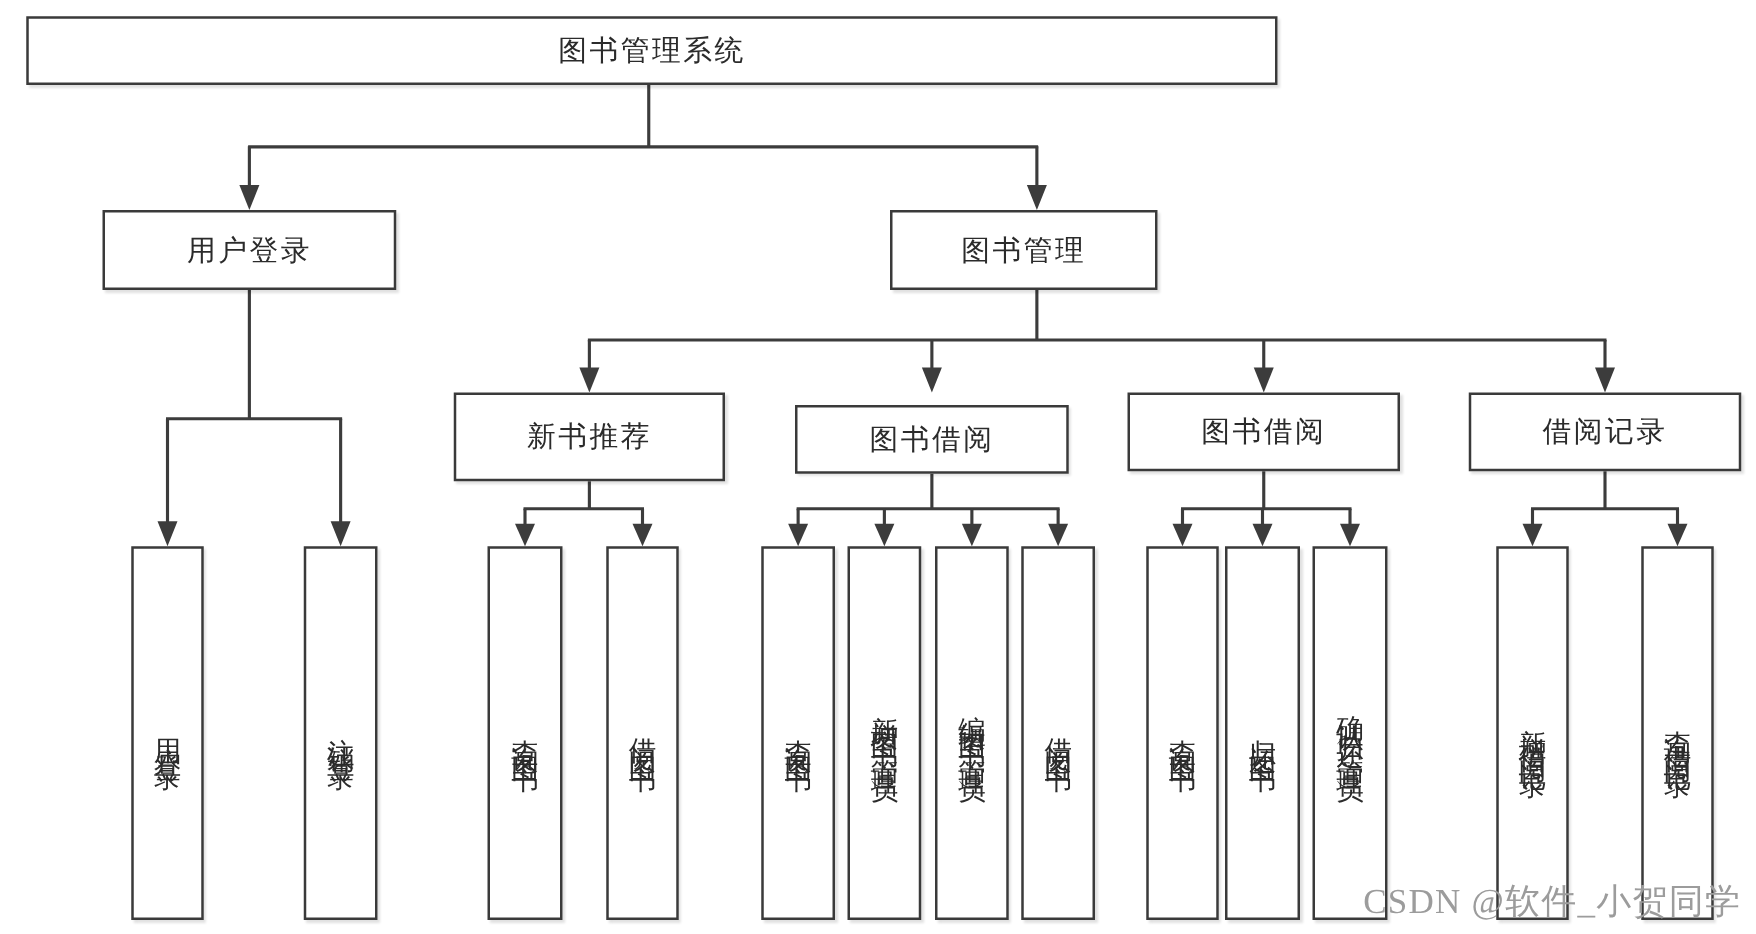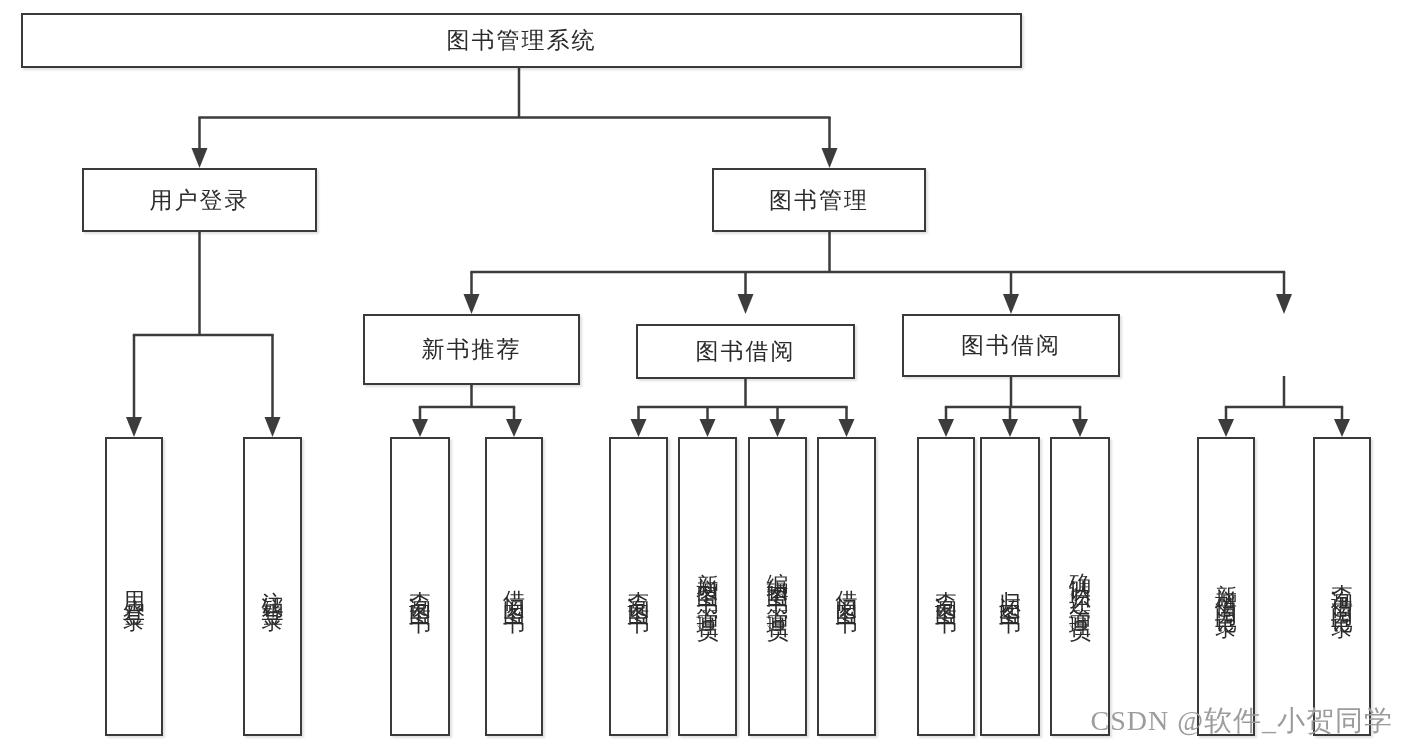--- a/index.html
+++ b/index.html
@@ -100,20 +100,23 @@
 
   <div class="hbox" style="left:363px;top:314px;width:217px;height:71px">
     <span class="lbl">新书推荐</span>
   </div>
   <div class="hbox" style="left:636px;top:324px;width:219px;height:55px">
     <span class="lbl">图书借阅</span>
   </div>
   <div class="hbox" style="left:902px;top:314px;width:218px;height:63px">
     <span class="lbl">图书借阅</span>
   </div>
+  <div class="hbox" style="left:1175px;top:314px;width:218px;height:63px">
+    <span class="lbl">借阅记录</span>
+  </div>
 
   <div class="vbox" style="left:105px;top:437px;width:58px;height:299px">
     <span class="vlbl">用户登录</span>
   </div>
   <div class="vbox" style="left:243px;top:437px;width:59px;height:299px">
     <span class="vlbl">注销登录</span>
   </div>
 
   <div class="vbox" style="left:390px;top:437px;width:60px;height:299px">
     <span class="vlbl">查询图书</span>

